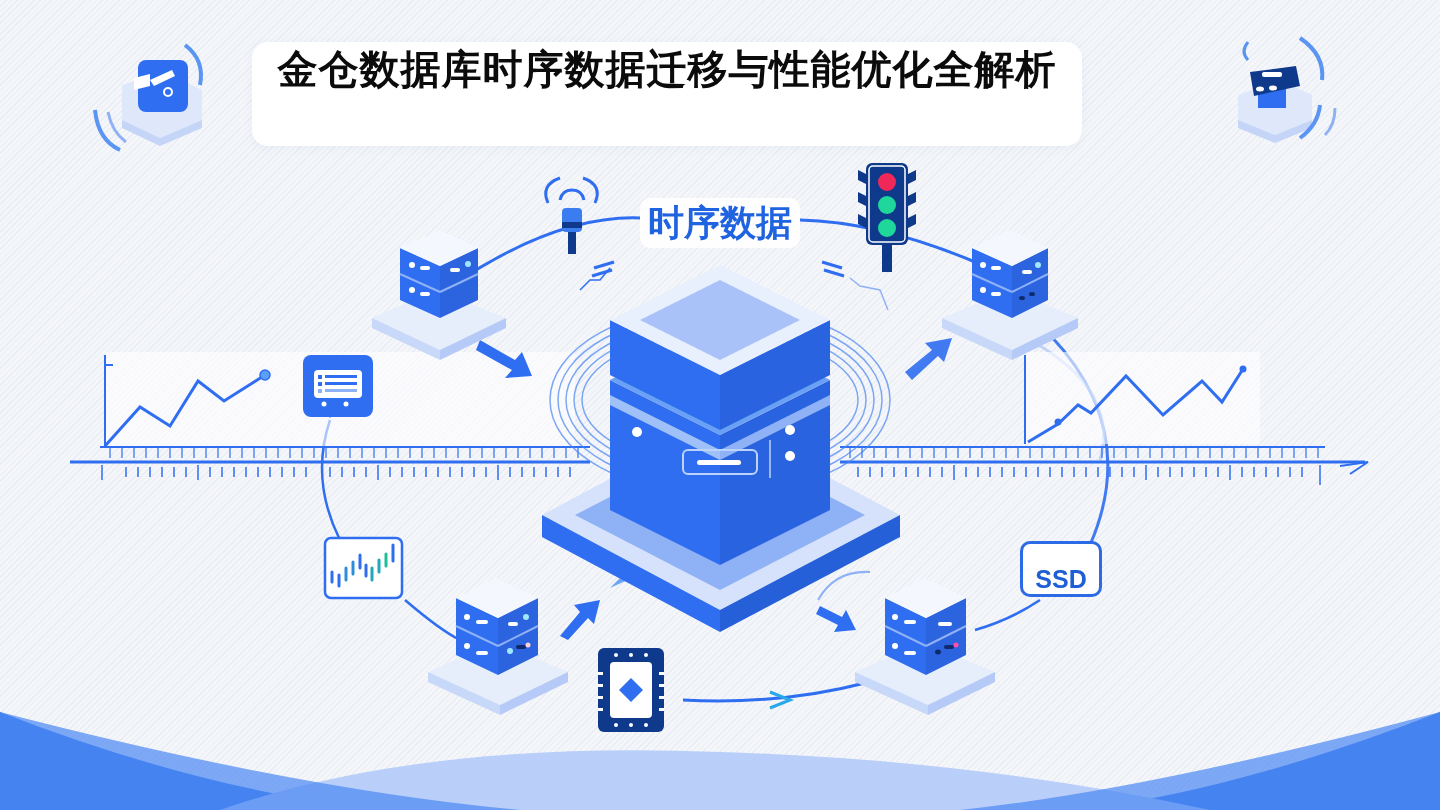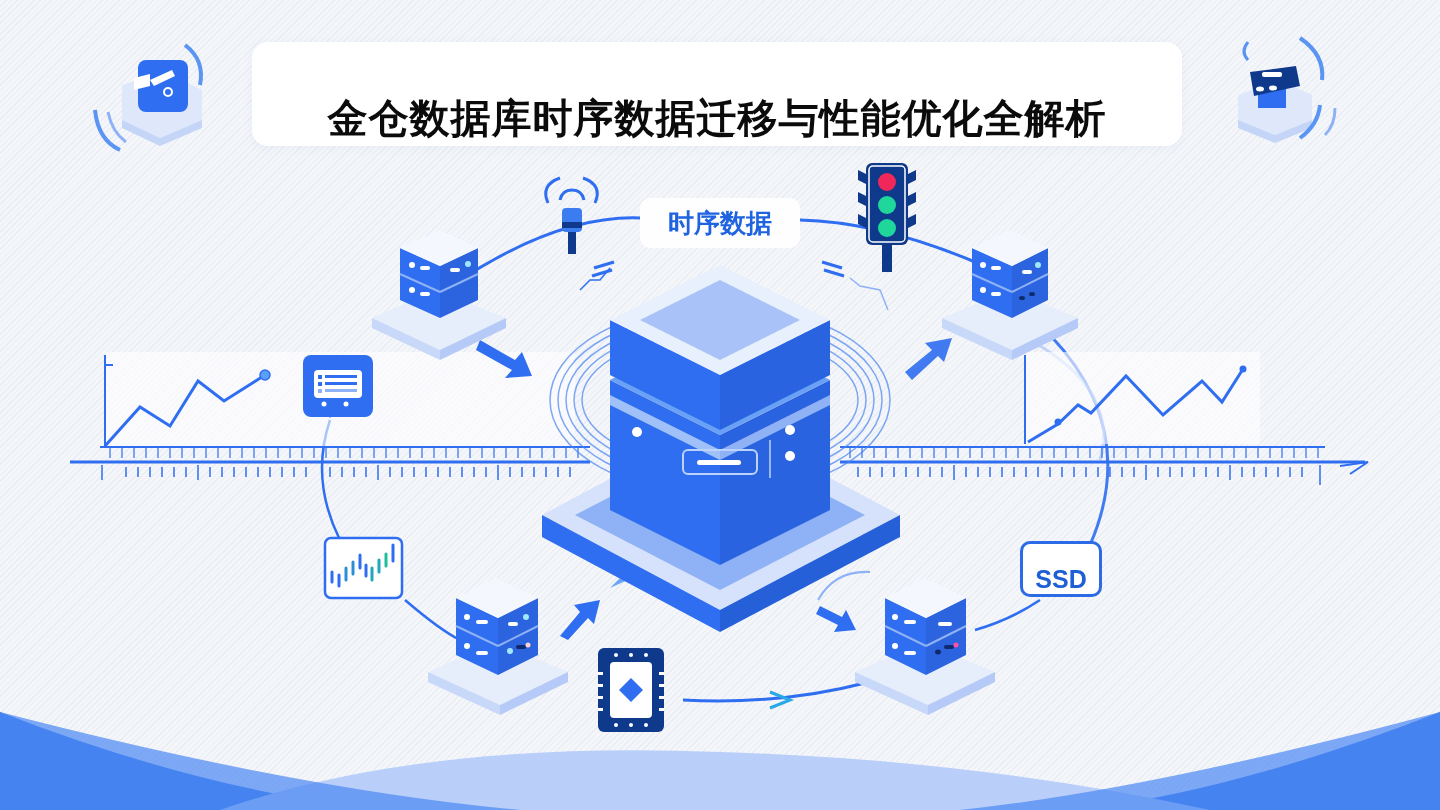--- a/index.html
+++ b/index.html
@@ -5,36 +5,36 @@
   * { box-sizing: border-box; margin: 0; padding: 0; }
   html, body { width: 1440px; height: 810px; overflow: hidden; }
   body {
     position: relative;
     font-family: "DejaVu Sans", "Liberation Sans", sans-serif;
     background-color: #f4f6fa;
     background-image: repeating-linear-gradient(135deg, rgba(180,192,215,0.18) 0px, rgba(180,192,215,0.18) 1px, transparent 1px, transparent 4px);
   }
   .abs { position: absolute; }
   .title-card {
-    left: 252px; top: 42px; width: 930px; height: 104px;
+    left: 252px; top: 42px; width: 830px; height: 104px;
     background: rgba(255,255,255,0.93);
     border-radius: 16px;
-    display: flex; align-items: flex-end; justify-content: center;
+    display: flex; align-items: flex-start; justify-content: center;
     box-shadow: 0 2px 10px rgba(120,140,180,0.08);
   }
   .title-text {
     font-size: 40px; font-weight: 900; color: #0b0b0b; letter-spacing: 1px;
     font-family: "DejaVu Sans", sans-serif;
   }
   .label-pill {
     left: 640px; top: 198px; width: 160px; height: 50px;
     background: rgba(255,255,255,0.9); border-radius: 10px;
     display: flex; align-items: center; justify-content: center;
   }
-  .label-pill span { color: #1f63e0; font-size: 26px; font-weight: 700; }
+  .label-pill span { color: #1f63e0; font-size: 36px; font-weight: 700; }
   .ssd-box {
     left: 1020px; top: 541px; width: 82px; height: 56px;
     background: #fff; border: 3px solid #2d6ae6; border-radius: 10px;
     display: flex; align-items: flex-end; justify-content: center;
   }
   .ssd-box span { color: #1f5fd6; font-size: 25px; font-weight: 700; font-family: "Liberation Sans", sans-serif; }
   svg { position: absolute; left: 0; top: 0; }
 </style>
 </head>
 <body>

